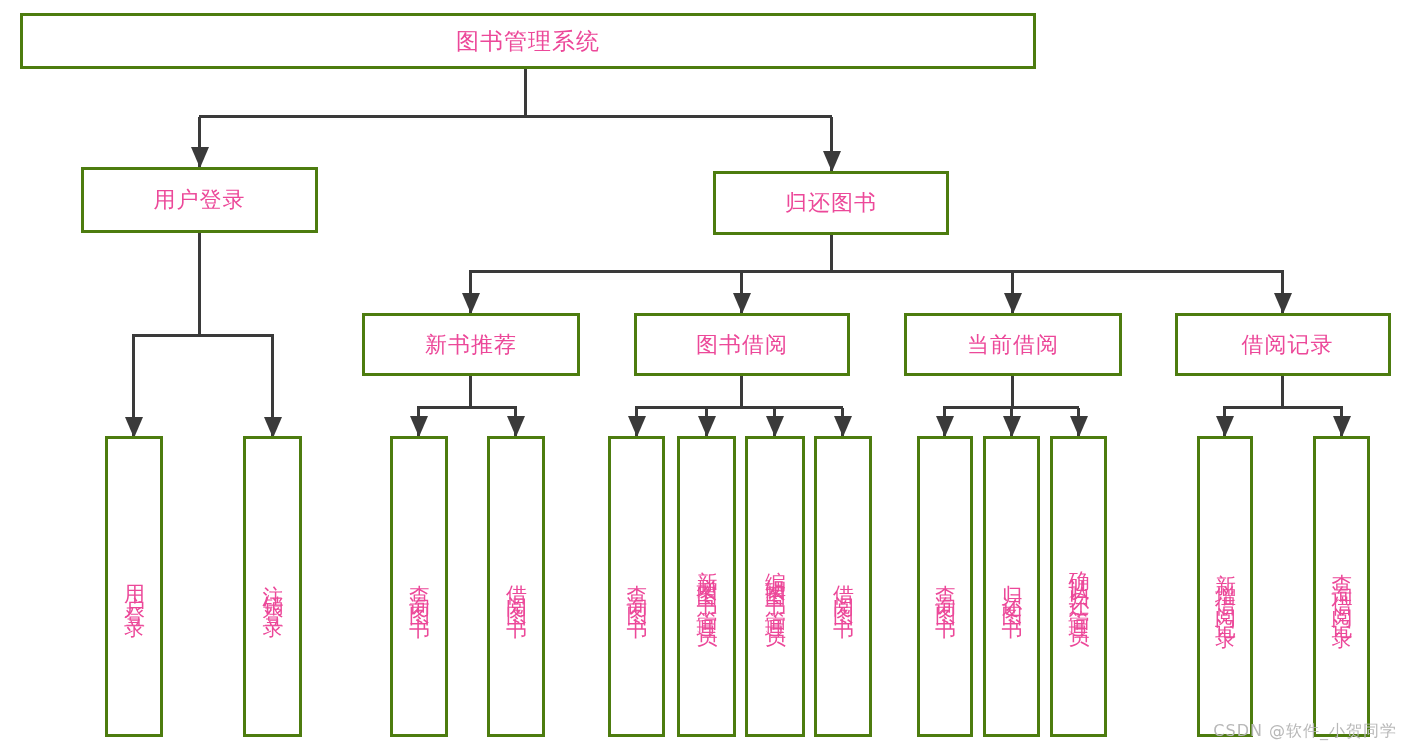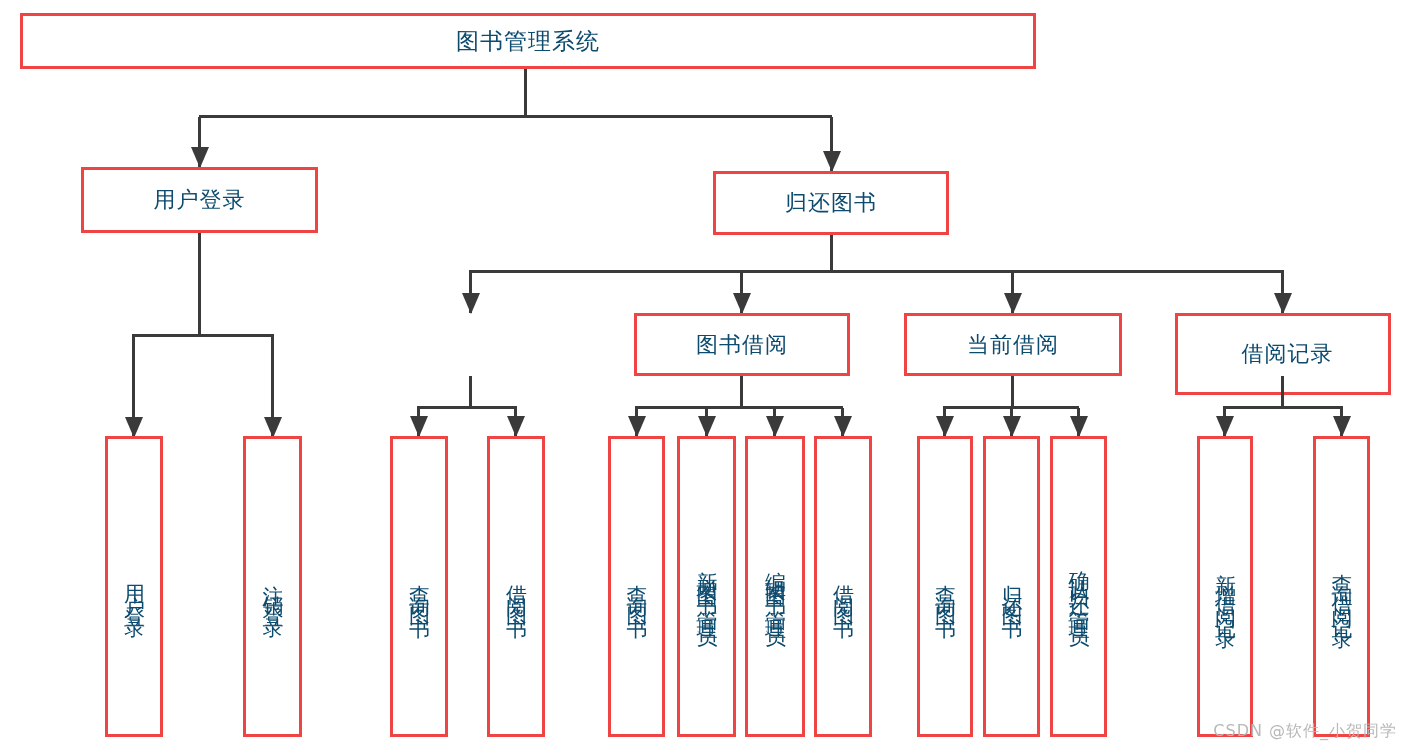--- a/index.html
+++ b/index.html
@@ -8,24 +8,24 @@
     width:1405px; height:747px;
     position:relative;
     font-family:"DejaVu Sans","Liberation Sans",sans-serif;
     overflow:hidden;
   }
   .canvas { position:absolute; left:0; top:0; width:1405px; height:747px; }
 
   
   .box {
     position:absolute;
-    border:3px solid #ef4444;
+    border:3px solid #4d7c0f;
     background:#ffffff;
     display:flex; align-items:center; justify-content:center;
-    color:#0c4a6e;
+    color:#ec4899;
     font-size:22px;
     letter-spacing:1px;
     text-align:right;
   }
   .box.root { font-size:23px; }
 
   
   .vbox {
     writing-mode:vertical-rl;
     text-orientation:mixed;
@@ -84,23 +84,24 @@
   <div class="arrow" style="left:132px; top:336px; height:101px;"></div>
   <div class="arrow" style="left:271px; top:336px; height:101px;"></div>
 
   <div class="vline" style="left:830px; top:235px; height:37px;"></div>
   <div class="hline" style="left:469px; top:270px; width:815px;"></div>
   <div class="arrow" style="left:469px; top:272px; height:41px;"></div>
   <div class="arrow" style="left:740px; top:272px; height:41px;"></div>
   <div class="arrow" style="left:1011px; top:272px; height:41px;"></div>
   <div class="arrow" style="left:1281px; top:272px; height:41px;"></div>
 
+  <div class="box" style="left:362px; top:313px; width:218px; height:63px;">新书推荐</div>
   <div class="box" style="left:904px; top:313px; width:218px; height:63px;">当前借阅</div>
   <div class="box" style="left:634px; top:313px; width:216px; height:63px;">图书借阅</div>
-  <div class="box" style="left:1175px; top:313px; width:216px; height:82px;padding-left:9px;">借阅记录</div>
+  <div class="box" style="left:1175px; top:313px; width:216px; height:63px;padding-left:9px;">借阅记录</div>
 
   <div class="vline" style="left:469px; top:376px; height:32px;"></div>
   <div class="hline" style="left:417px; top:406px; width:100px;"></div>
   <div class="arrow" style="left:417px; top:408px; height:28px;"></div>
   <div class="arrow" style="left:514px; top:408px; height:28px;"></div>
 
   <div class="vline" style="left:740px; top:376px; height:32px;"></div>
   <div class="hline" style="left:635px; top:406px; width:208px;"></div>
   <div class="arrow" style="left:635px; top:408px; height:28px;"></div>
   <div class="arrow" style="left:705px; top:408px; height:28px;"></div>

